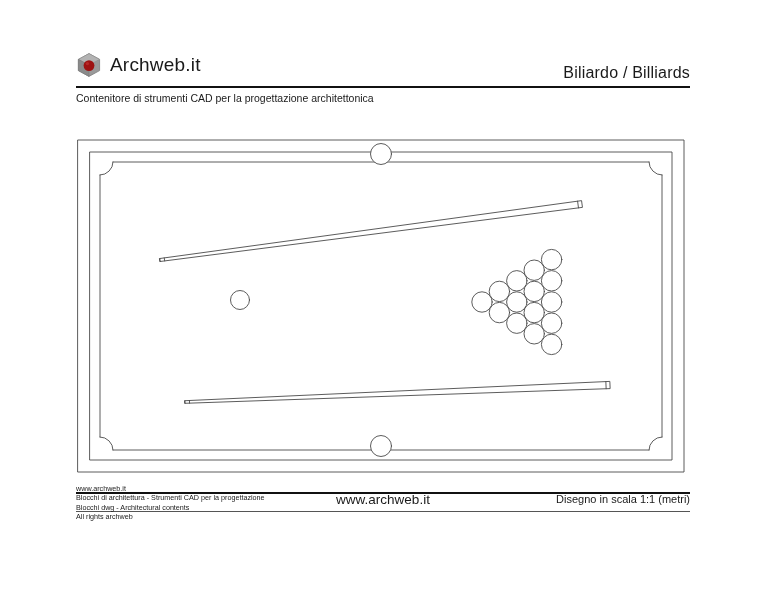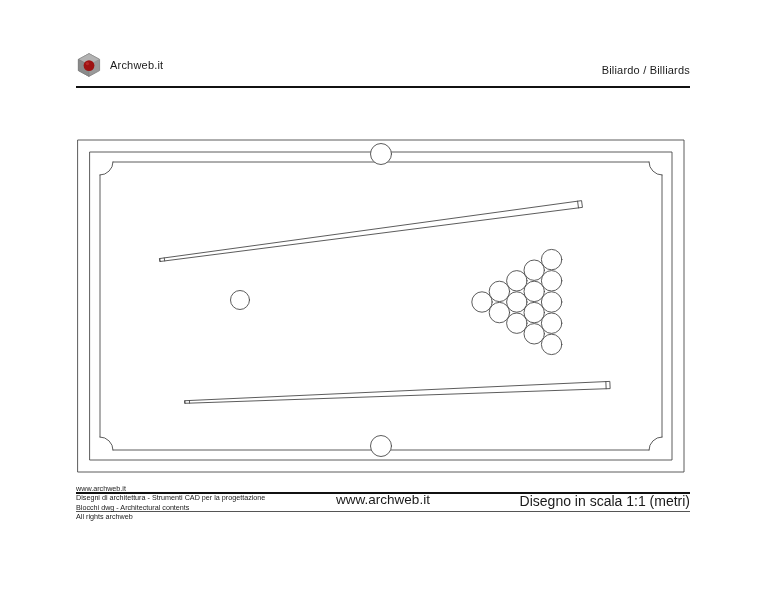--- a/index.html
+++ b/index.html
@@ -39,31 +39,31 @@
     display: flex;
     align-items: center;
     gap: 8px;
   }
   .brand-logo {
     width: 26px;
     height: 26px;
     display: block;
   }
   .brand-name {
-    font-size: 11px;
+    font-size: 19px;
     letter-spacing: 0.2px;
     color: #1a1a1a;
     font-weight: 400;
     white-space: nowrap;
   }
   .header-title {
     position: absolute;
     right: 0;
     top: 12px;
-    font-size: 11px;
+    font-size: 16px;
     color: #1a1a1a;
     white-space: nowrap;
     letter-spacing: 0.2px;
   }
   .rule-thick {
     position: absolute;
     left: 76px;
     top: 86px;
     width: 614px;
     height: 2px;
@@ -154,21 +154,21 @@
     transform: translateX(-50%);
     top: 8px;
     font-size: 13.5px;
     color: #1a1a1a;
     white-space: nowrap;
   }
   .footer-right {
     position: absolute;
     right: 0;
     top: 9px;
-    font-size: 14px;
+    font-size: 11px;
     color: #1a1a1a;
     white-space: nowrap;
   }
 </style>
 </head>
 <body>
 
 <div class="page">
 
   <div class="header">
@@ -181,20 +181,21 @@
         <circle cx="13" cy="13.6" r="5.4" fill="#9e1212"></circle>
         <circle cx="11.4" cy="11.6" r="1.7" fill="#c03030" opacity="0.75"></circle>
       </svg>
       <span class="brand-name">Archweb.it</span>
     </div>
 
     <div class="header-title">Biliardo  /  Billiards</div>
   </div>
 
   <div class="rule-thick"></div>
+  <div class="subtitle">Contenitore di strumenti CAD per la progettazione architettonica</div>
 
   <div class="drawing">
     <svg width="628" height="350" viewBox="0 0 628 350">
       <g id="drawing-root" fill="none" stroke="#4a4a4a" stroke-width="0.9" stroke-linecap="round" stroke-linejoin="round">
           <rect x="8" y="8" width="606" height="332" fill="#ffffff"></rect>
           <rect x="20" y="20" width="582" height="308" fill="none"></rect>
           <path d="M 43 30 L 579 30" fill="none"></path>
           <path d="M 592 43 L 592 305" fill="none"></path>
           <path d="M 579 318 L 43 318" fill="none"></path>
           <path d="M 30 305 L 30 43" fill="none"></path>
@@ -239,21 +240,21 @@
   </div>
 
   <div class="rule-footer-top"></div>
 
 
   <div class="rule-footer-mid"></div>
 
   <div class="footer-cols">
     <div class="footer-left">
       <div>www.archweb.it</div>
-      <div>Disegni di architettura - Strumenti CAD  per la progettazione</div>
+      <div>Blocchi di architettura - Strumenti CAD  per la progettazione</div>
       <div>Blocchi dwg - Architectural contents</div>
       <div>All rights archweb</div>
     </div>
     <div class="footer-center">www.archweb.it</div>
     <div class="footer-right">Disegno in scala 1:1 (metri)</div>
   </div>
 
 </div>
 
 </body></html>

